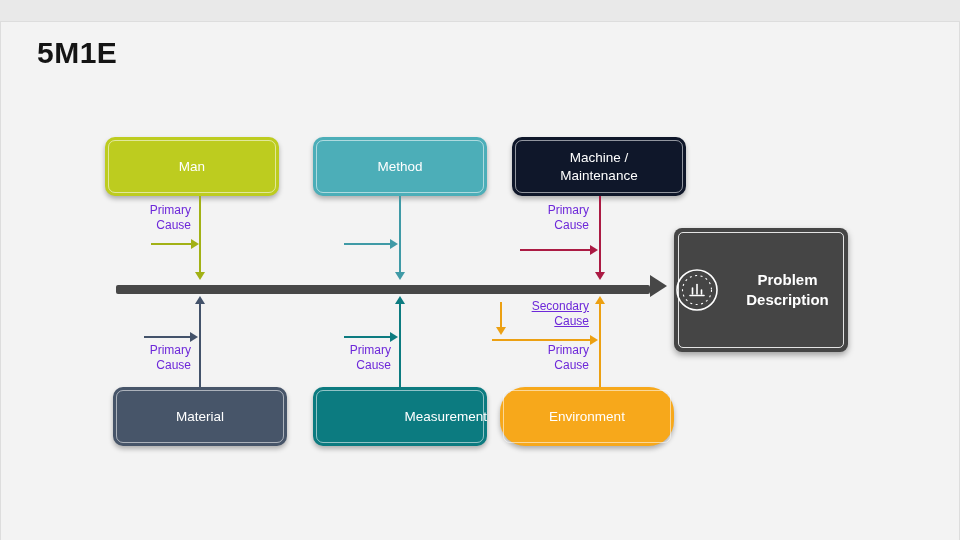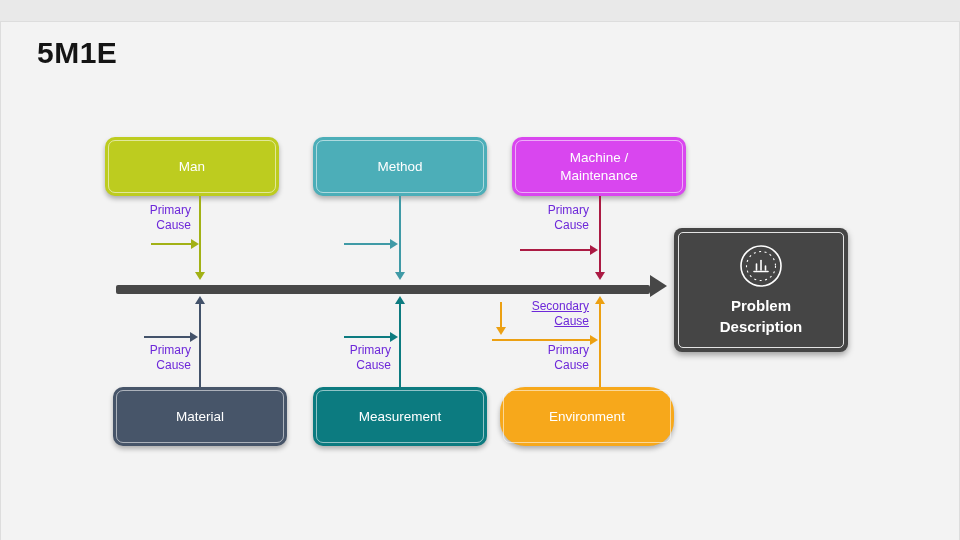--- a/index.html
+++ b/index.html
@@ -7,23 +7,23 @@
 
   .page-title{position:absolute;left:36px;top:14px;font-size:30px;font-weight:800;color:#141414;letter-spacing:0.5px;}
 
   
   .cause-box{position:absolute;width:174px;height:59px;border-radius:10px;display:flex;align-items:center;justify-content:center;color:#fff;box-shadow:0 3px 5px rgba(0,0,0,0.28);}
   .cause-box::after{content:"";position:absolute;inset:3px;border:1px solid rgba(255,255,255,0.55);border-radius:7px;pointer-events:none;}
   .box-label{font-size:13.5px;font-weight:500;text-align:center;line-height:1.3;max-width:120px;}
 
   .c-man{background:#bdcc1f;}
   .c-method{background:#4caeb8;}
-  .c-machine{background:#d946ef;}
+  .c-machine{background:#0f172a;}
   .c-material{background:#475569;}
-  .c-measurement{background:#0c7b80;}
+  .c-measurement{background:#0c7b80;justify-content:flex-end;}
   .c-environment{background:#f7a81b;}
 
   
   .col-man{color:#a2b115;}
   .col-method{color:#3f9aa6;}
   .col-machine{color:#ab1a43;}
   .col-material{color:#43526a;}
   .col-measurement{color:#0c7b80;}
   .col-environment{color:#eca012;}
 
@@ -35,21 +35,21 @@
 
   
   .spine{position:absolute;left:115px;top:263px;width:534px;height:9px;background:#474747;border-radius:2px;}
   .spine-head{position:absolute;left:649px;top:253px;width:0;height:0;border-top:11px solid transparent;border-bottom:11px solid transparent;border-left:17px solid #474747;}
 
   
   .cause-label{position:absolute;width:64px;text-align:right;font-size:12px;line-height:15px;color:#6d28d9;}
   .cause-label.wide{width:76px;text-decoration:underline;}
 
   
-  .problem-box{position:absolute;left:673px;top:206px;width:174px;height:124px;background:#454545;border-radius:8px;box-shadow:0 3px 6px rgba(0,0,0,0.35);display:flex;flex-direction:column;align-items:center;justify-content:center;gap:7px;color:#fff;}
+  .problem-box{position:absolute;left:673px;top:206px;width:174px;height:124px;background:#454545;border-radius:8px;box-shadow:0 3px 6px rgba(0,0,0,0.35);display:flex;flex-direction:row;align-items:center;justify-content:center;gap:7px;color:#fff;}
   .problem-box::after{content:"";position:absolute;inset:4px;border:1px solid rgba(255,255,255,0.85);border-radius:5px;pointer-events:none;}
   .problem-label{font-size:15px;font-weight:700;text-align:center;line-height:1.35;max-width:130px;}
 </style>
 </head>
 <body>
 
 <div class="stage">
 
   <div class="page-title">5M1E</div>
 

